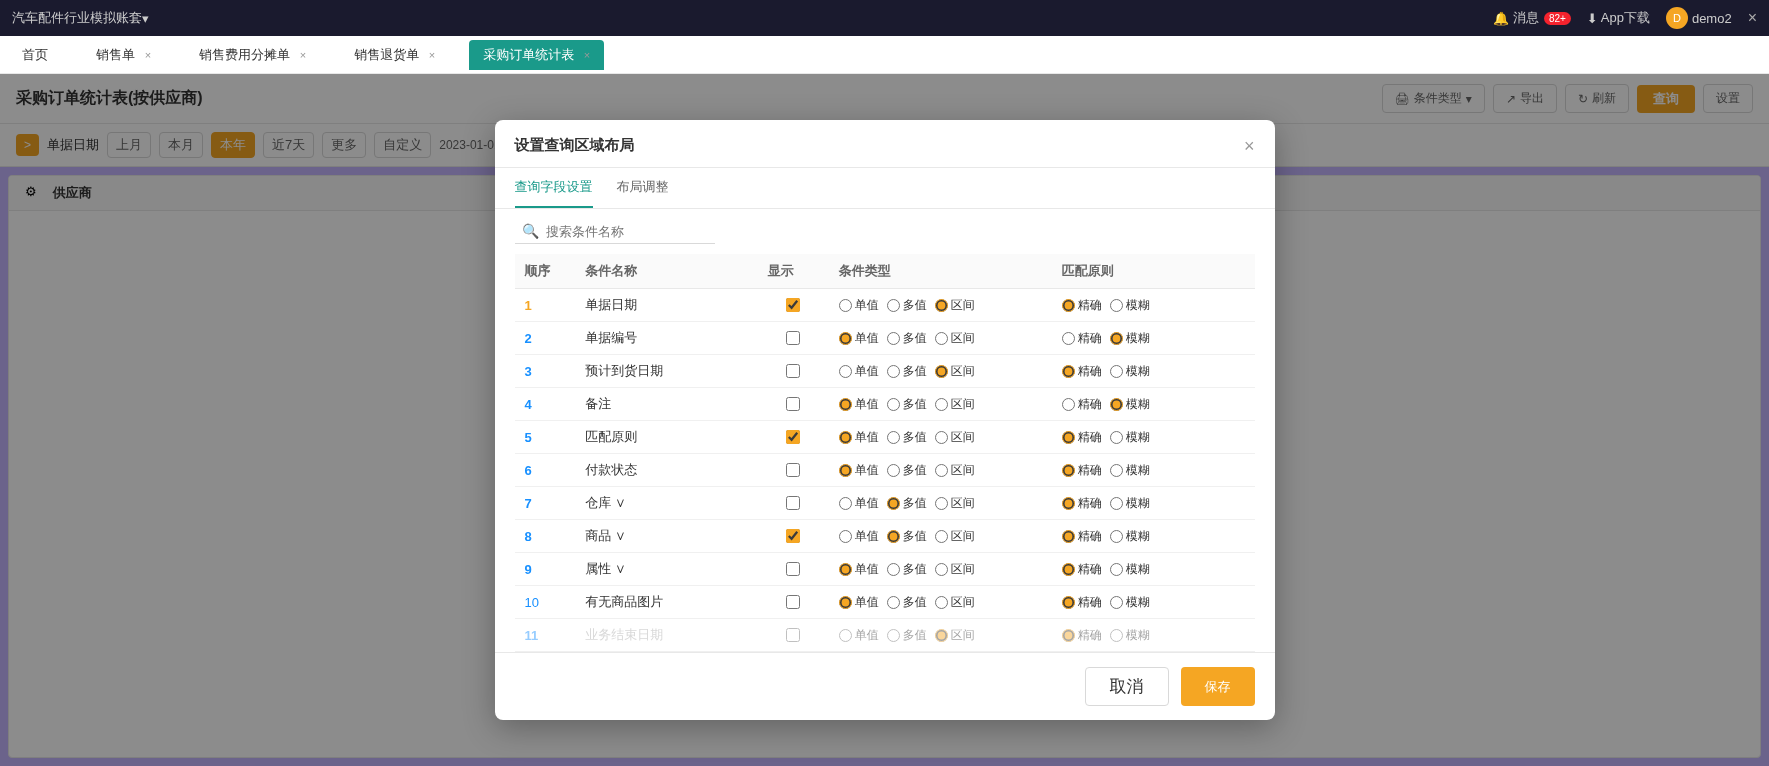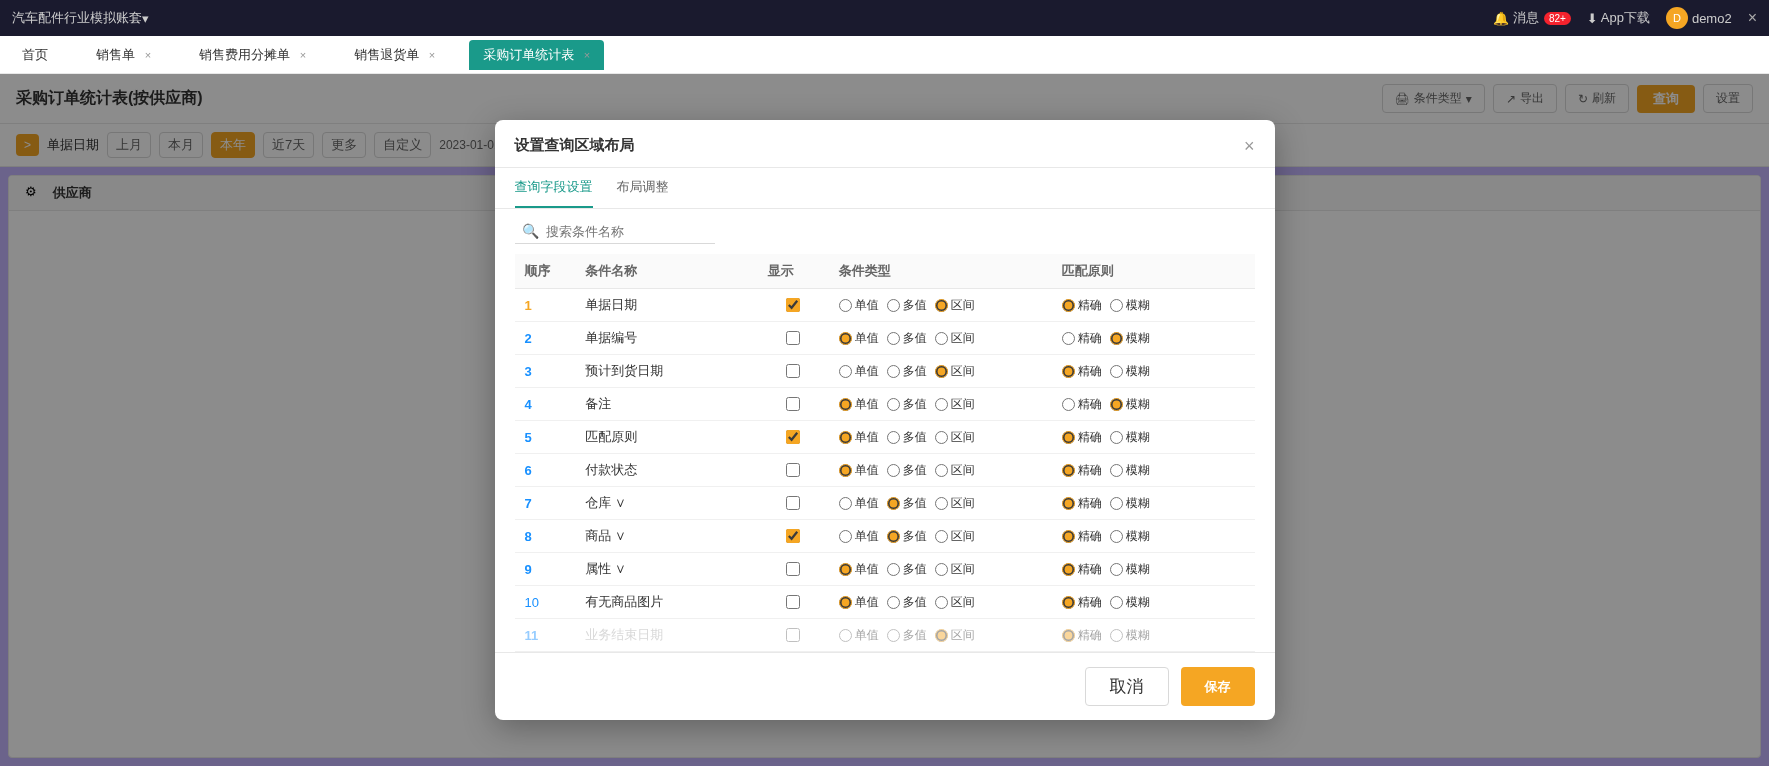--- a/index.html
+++ b/index.html
@@ -230,21 +230,21 @@
       padding: 14px 20px;
       gap: 12px;
       border-top: 1px solid #e8e8e8;
     }
     .btn-cancel {
       padding: 7px 24px; border: 1px solid #d9d9d9; border-radius: 4px;
       background: #fff; cursor: pointer; font-size: 17px; color: #333;
     }
     .btn-save {
       padding: 0 24px; border: none; border-radius: 4px;
-      background: #f5a623; color: #fff; cursor: pointer; font-size: 13px; font-weight: bold;
+      background: #f5a623; color: #fff; cursor: pointer; font-size: 13px; font-weight: normal;
     }
 
     .col-seq { width: 60px; }
     .col-name { width: 180px; }
     .col-show { width: 70px; text-align: center; }
     .col-type { width: 220px; }
     .col-match { width: 200px; }
 
     
     .partial-row td { color: #aaa; }

